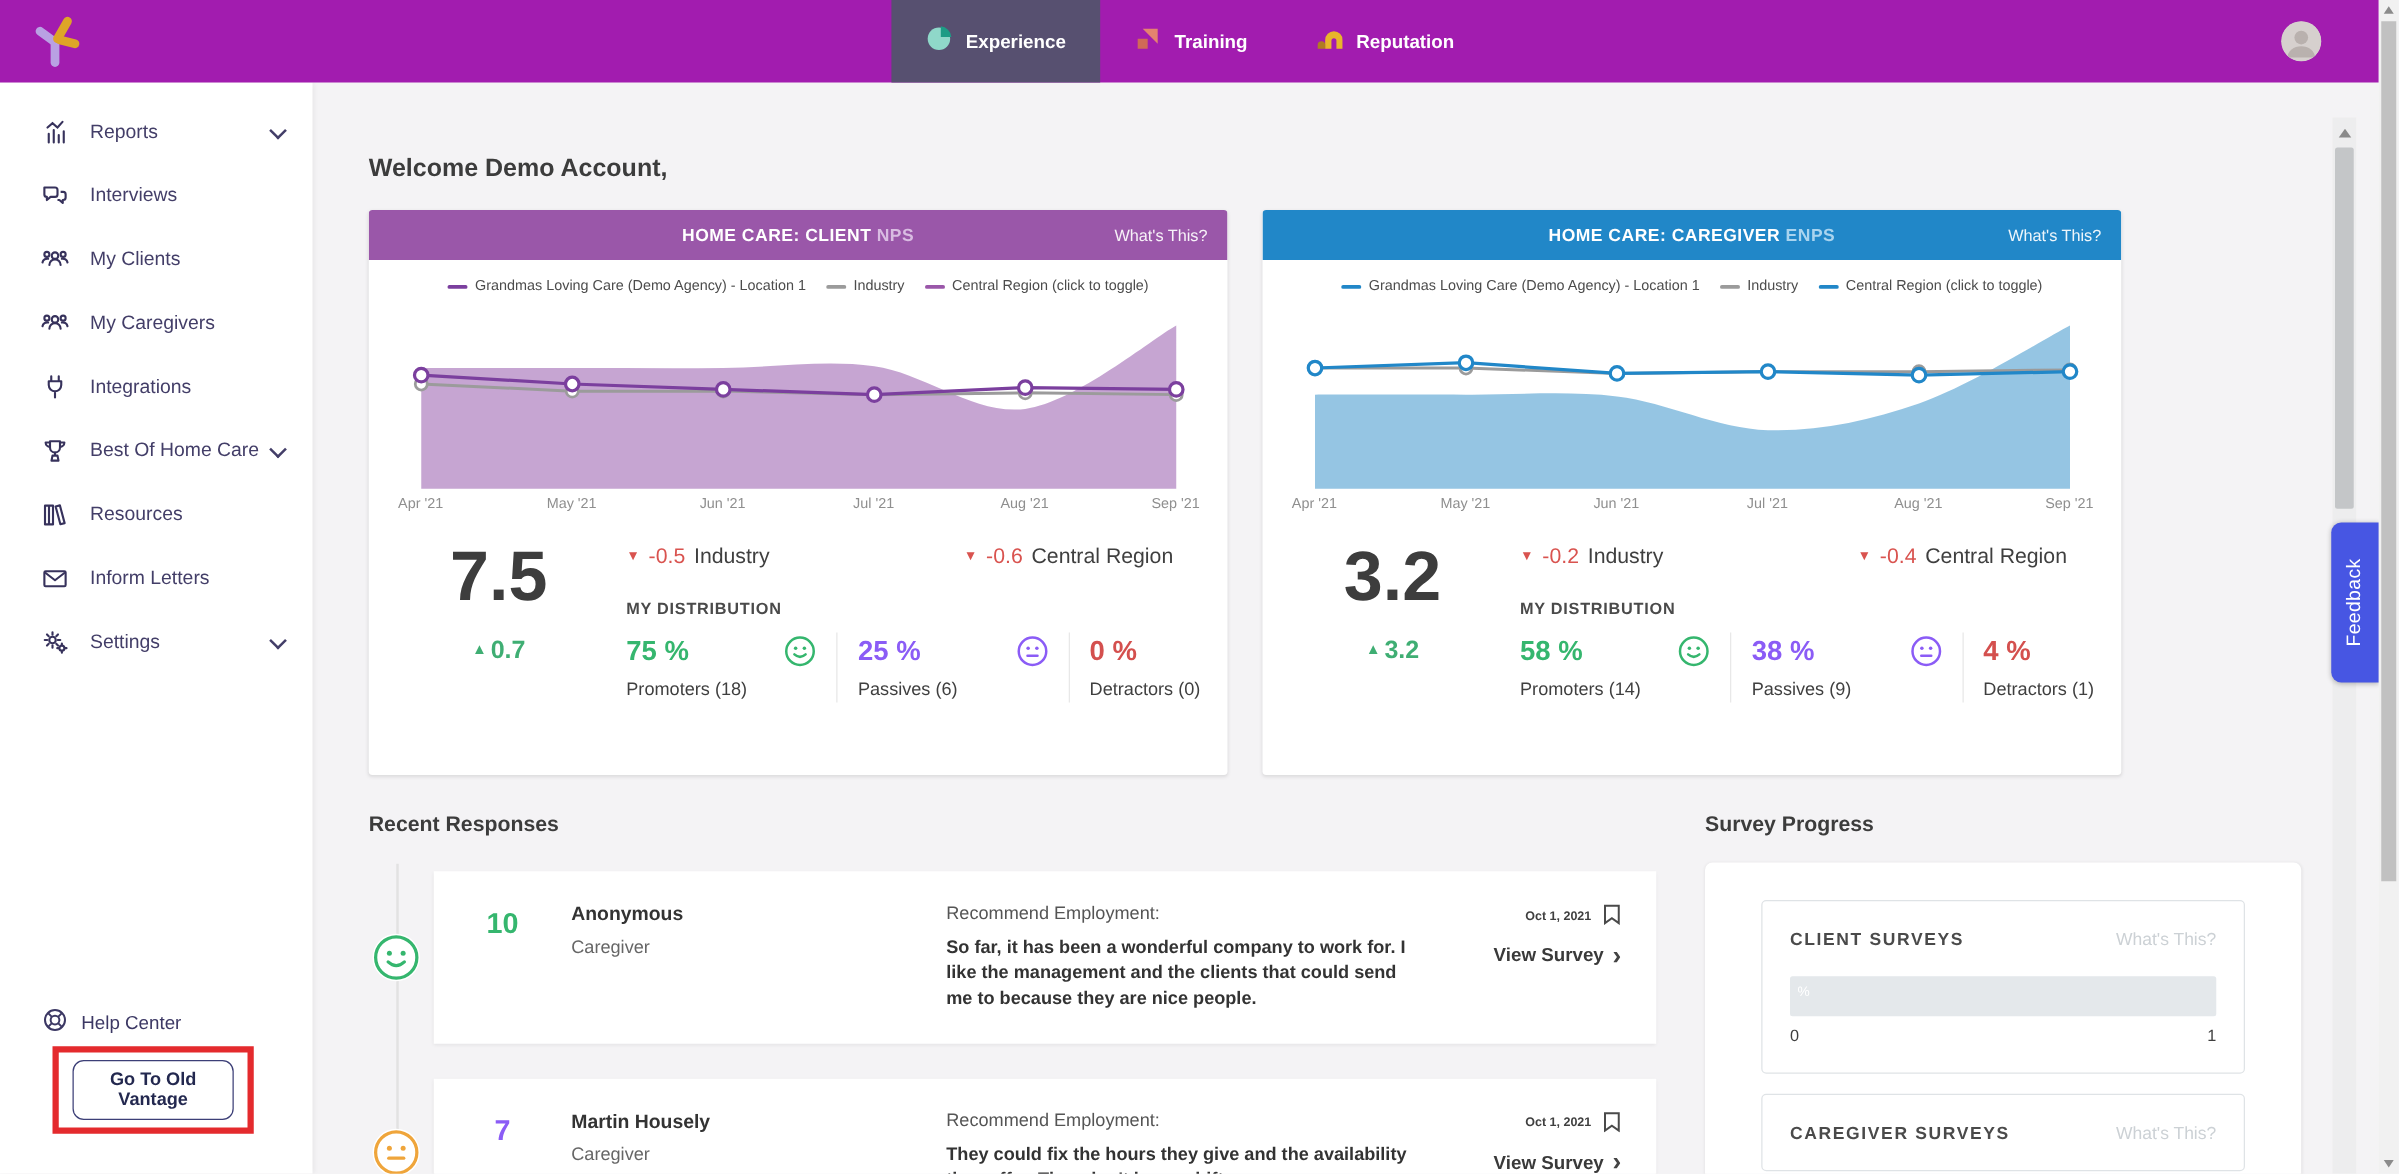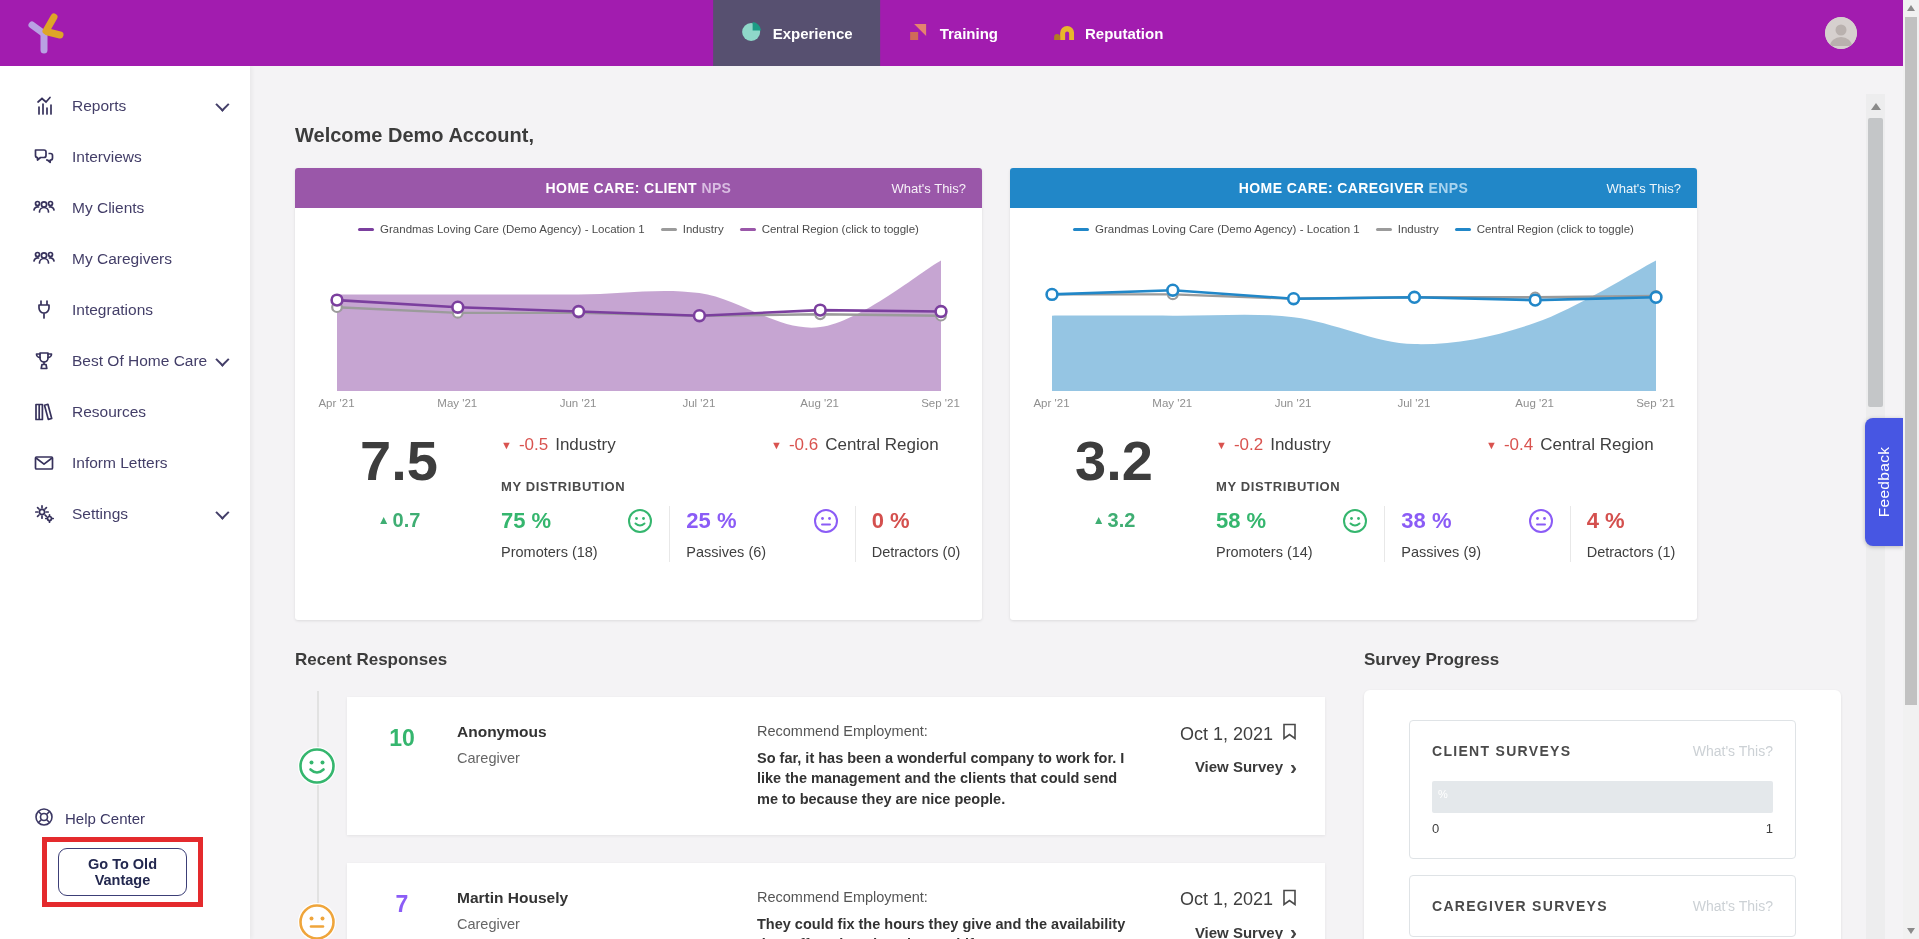--- a/index.html
+++ b/index.html
@@ -92,21 +92,21 @@
   .resp-face{position:absolute;left:22px;transform:translateX(-50%);width:38px;height:38px;border-radius:50%;background:#fff;z-index:2;}
   .resp-card{margin-left:52px;margin-right:15px;flex:1;background:#fff;display:flex;padding:26px 28px 26px 0;box-shadow:0 1px 3px rgba(0,0,0,.07);}
   .resp-score{width:110px;text-align:center;font-size:23px;font-weight:bold;flex:none;padding-top:2px;}
   .resp-person{width:300px;flex:none;}
   .resp-name{font-size:15.5px;font-weight:bold;color:#333;}
   .resp-role{margin-top:9px;font-size:14.5px;color:#666;}
   .resp-body{width:380px;flex:none;font-size:14.5px;}
   .resp-q{color:#555;}
   .resp-comment{margin-top:9px;font-weight:bold;color:#333;line-height:1.4;}
   .resp-meta{margin-left:auto;width:160px;flex:none;}
-  .date-row{display:flex;align-items:center;gap:9px;font-size:18px;color:#3f3f3f;justify-content:flex-end;}
+  .date-row{display:flex;align-items:center;gap:9px;font-size:10px;color:#3f3f3f;justify-content:flex-end;font-weight:bold;}
   .view-row{margin-top:13px;display:flex;justify-content:flex-end;align-items:center;gap:7px;font-size:15px;font-weight:bold;color:#3a3a3a;cursor:pointer;}
   .chev-right{font-size:21px;line-height:14px;font-weight:bold;color:#444;}
 
   .survey{flex:1;padding-left:34px;}
   .survey-card{margin-top:20px;background:#fff;border-radius:6px;padding:14px 45px 40px;box-shadow:0 1px 3px rgba(0,0,0,.09);}
   .survey-sub{border:1px solid #dfe3e6;border-radius:4px;padding:22px;margin-top:16px;}
   .sub-head{display:flex;justify-content:space-between;align-items:center;font-size:14px;color:#4a4a4a;font-weight:bold;letter-spacing:1.3px;}
   .sub-whats{color:#ccd1d5;font-weight:normal;letter-spacing:0;font-size:14px;cursor:pointer;}
   .bar{margin-top:22px;height:32px;background:#e4e8eb;border-radius:2px;position:relative;}
   .bar-pct{position:absolute;left:6px;top:7px;color:#fff;font-size:11px;}

